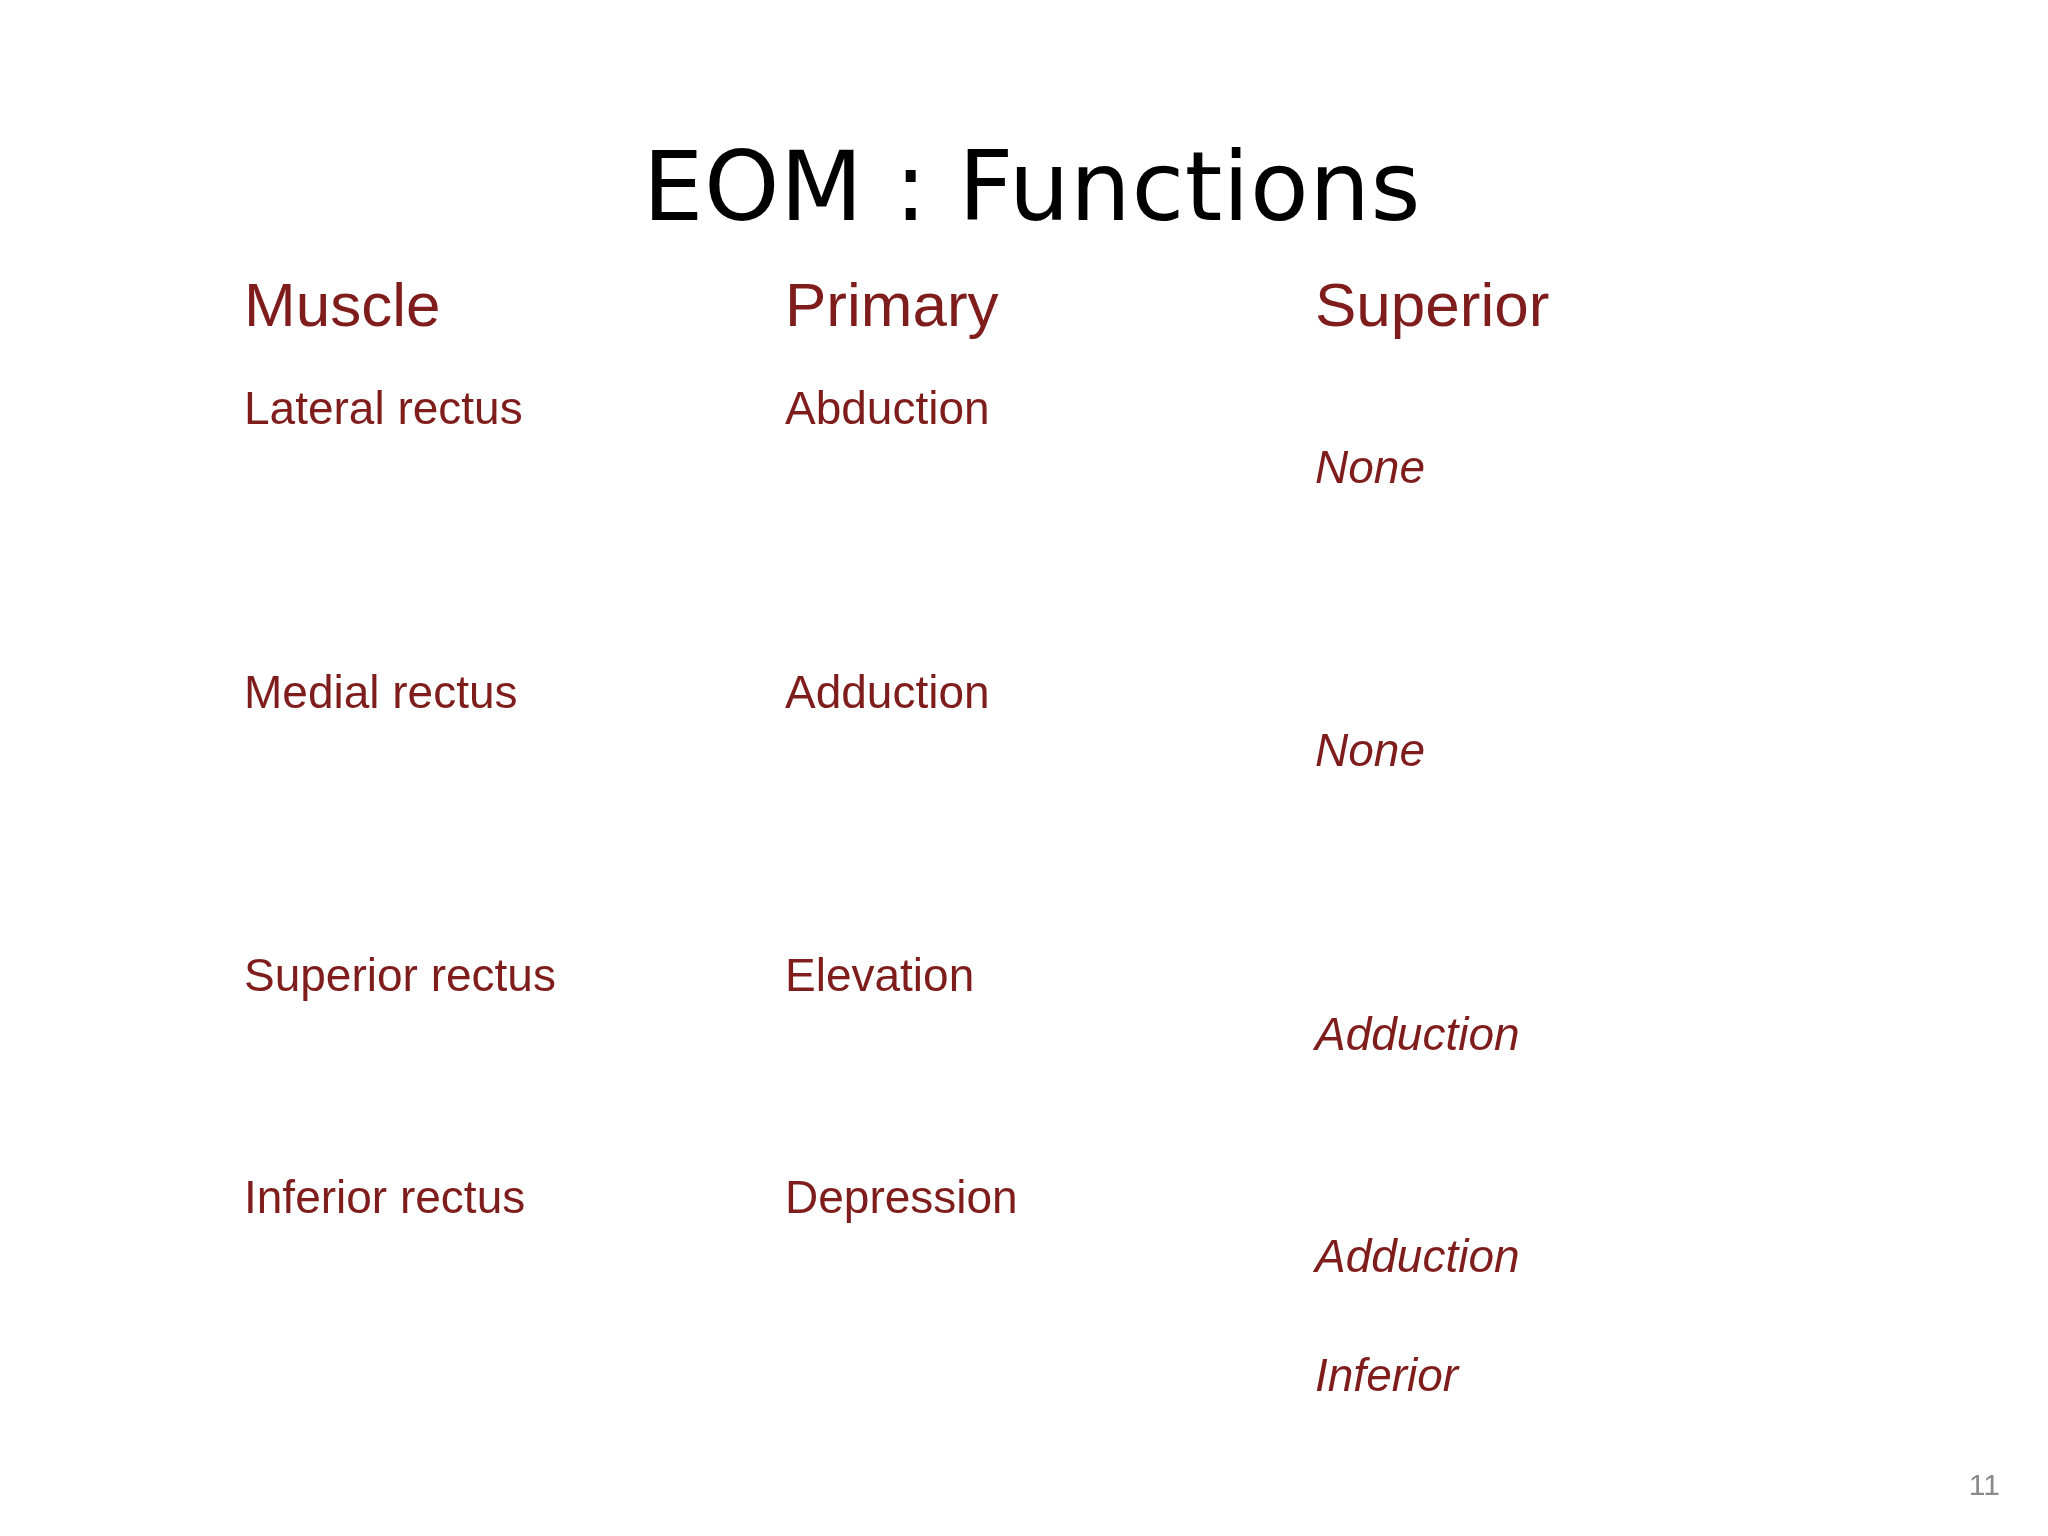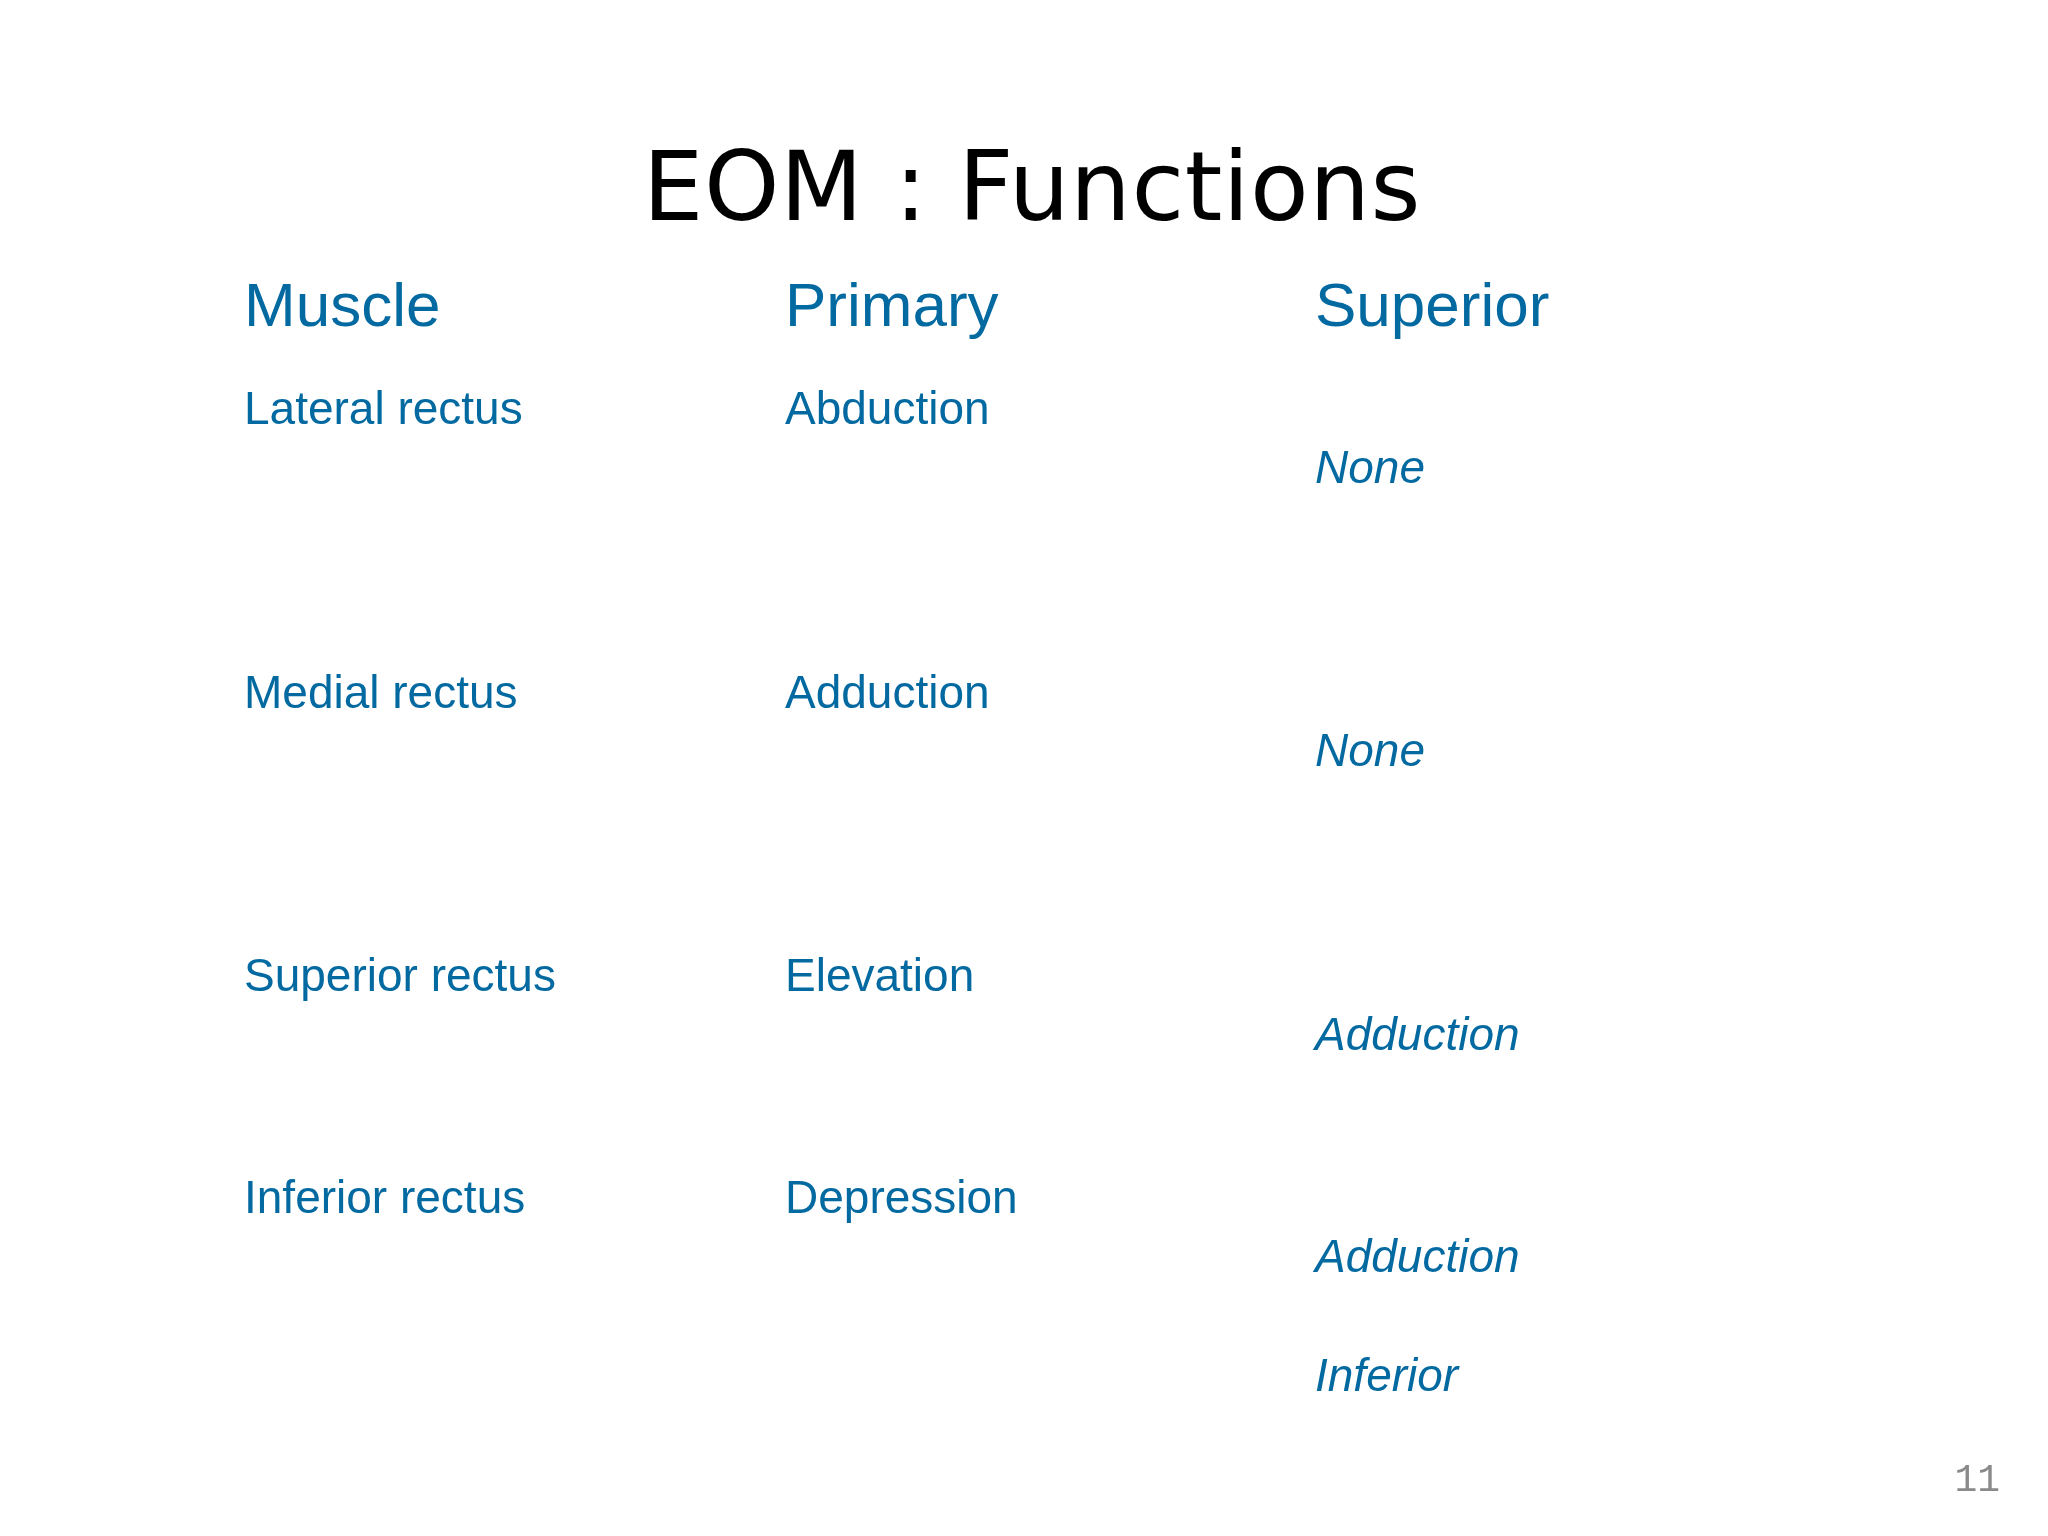--- a/index.html
+++ b/index.html
@@ -68,21 +68,21 @@
   }
 
   .data-row {
     display: contents;
   }
 
   .cell {
     font-size: 46px;
     line-height: 1.28;
     font-weight: 400;
-    color: #0369a1;
+    color: #7f1d1d;
     white-space: pre-line;
   }
 
   
   .r-top-1  { padding-top: 42px; }
   .r-top-2  { padding-top: 47px; }
   .r-top-3  { padding-top: 47px; }
   .r-top-4  { padding-top: 45px; }
 
   .secondary-lines {
@@ -92,23 +92,23 @@
     display: block;
     line-height: 1.30;
     font-style: italic;
   }
 
   
   .page-number {
     position: absolute;
     right: 48px;
     bottom: 36px;
-    font-size: 38px;
+    font-size: 30px;
     color: #8a8a8a;
-    font-family: Liberation Mono, monospace;
+    font-family: Liberation Sans, sans-serif;
     line-height: 1;
   }
 </style>
 </head>
 <body>
 
 <div class="slide">
 
   <h1 class="slide-title">EOM : Functions</h1>
 

